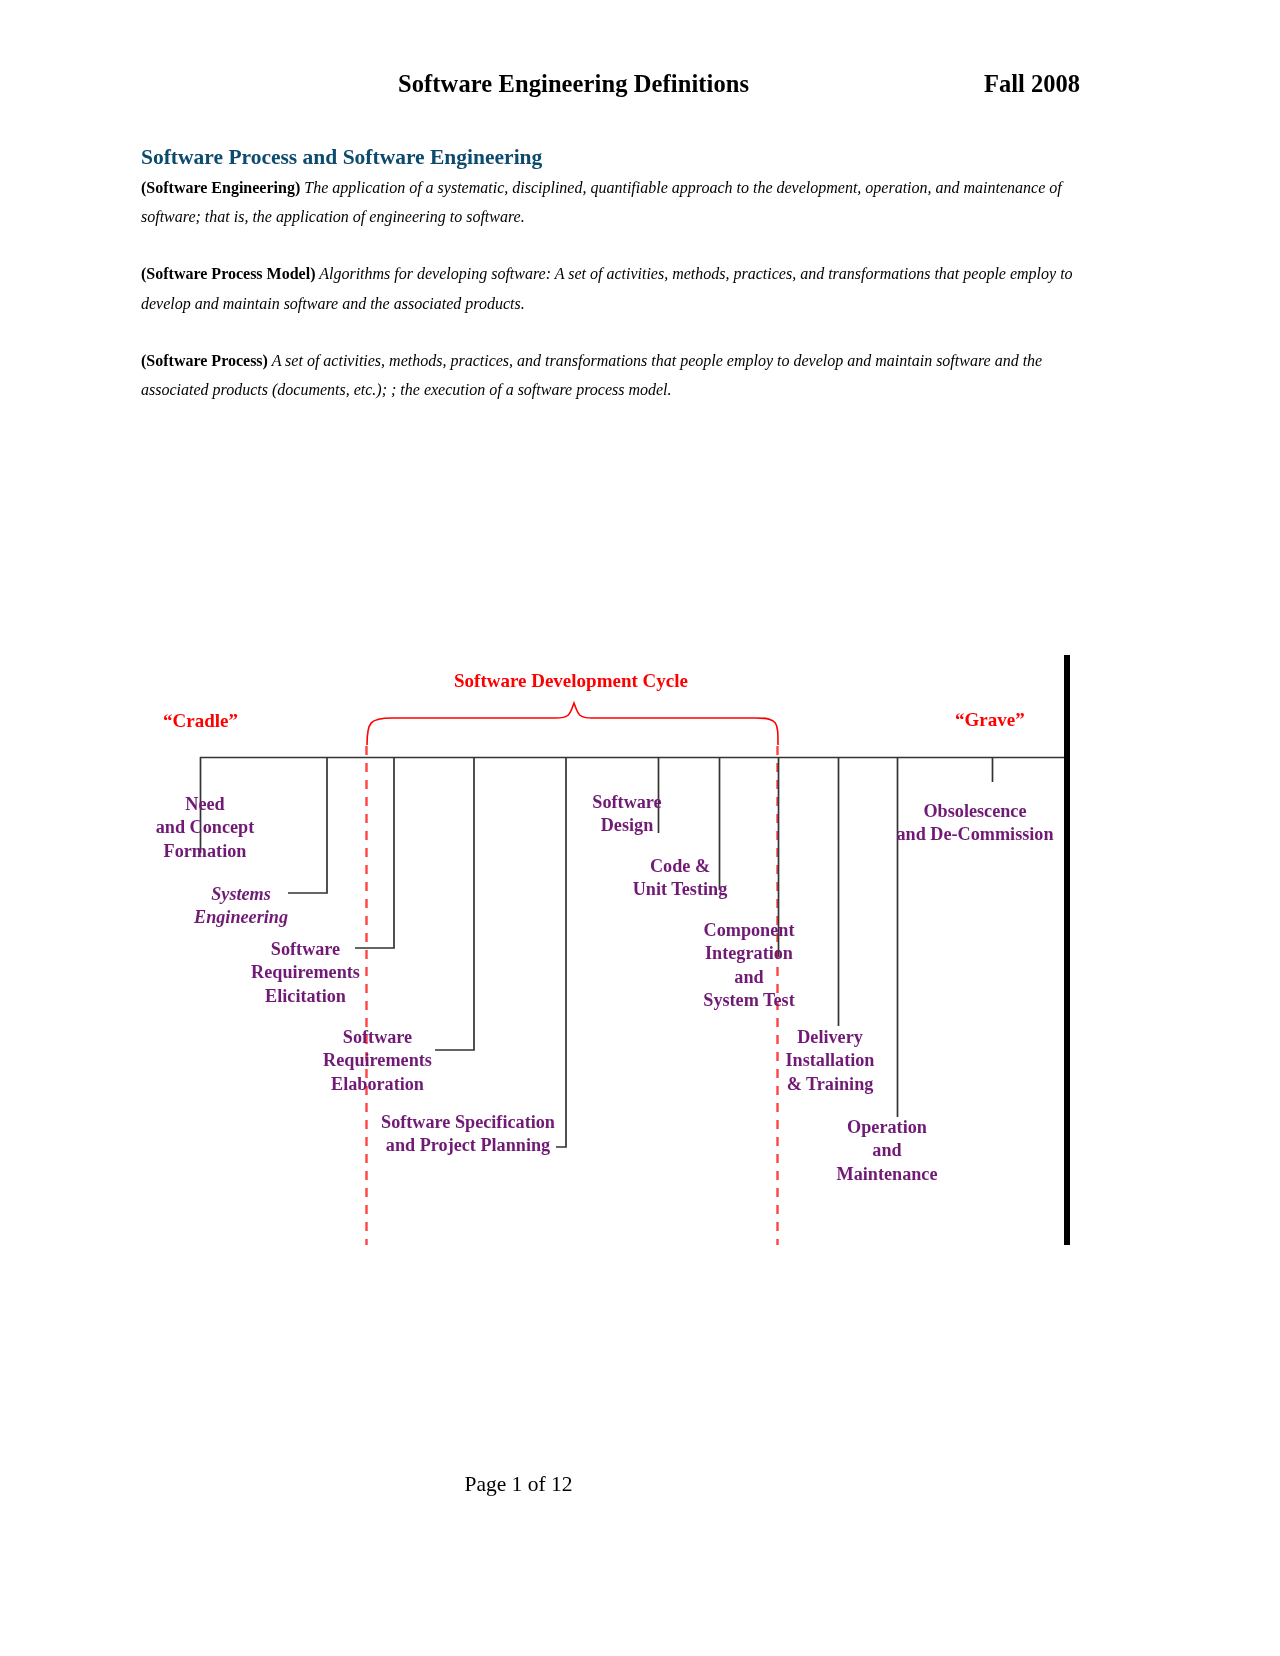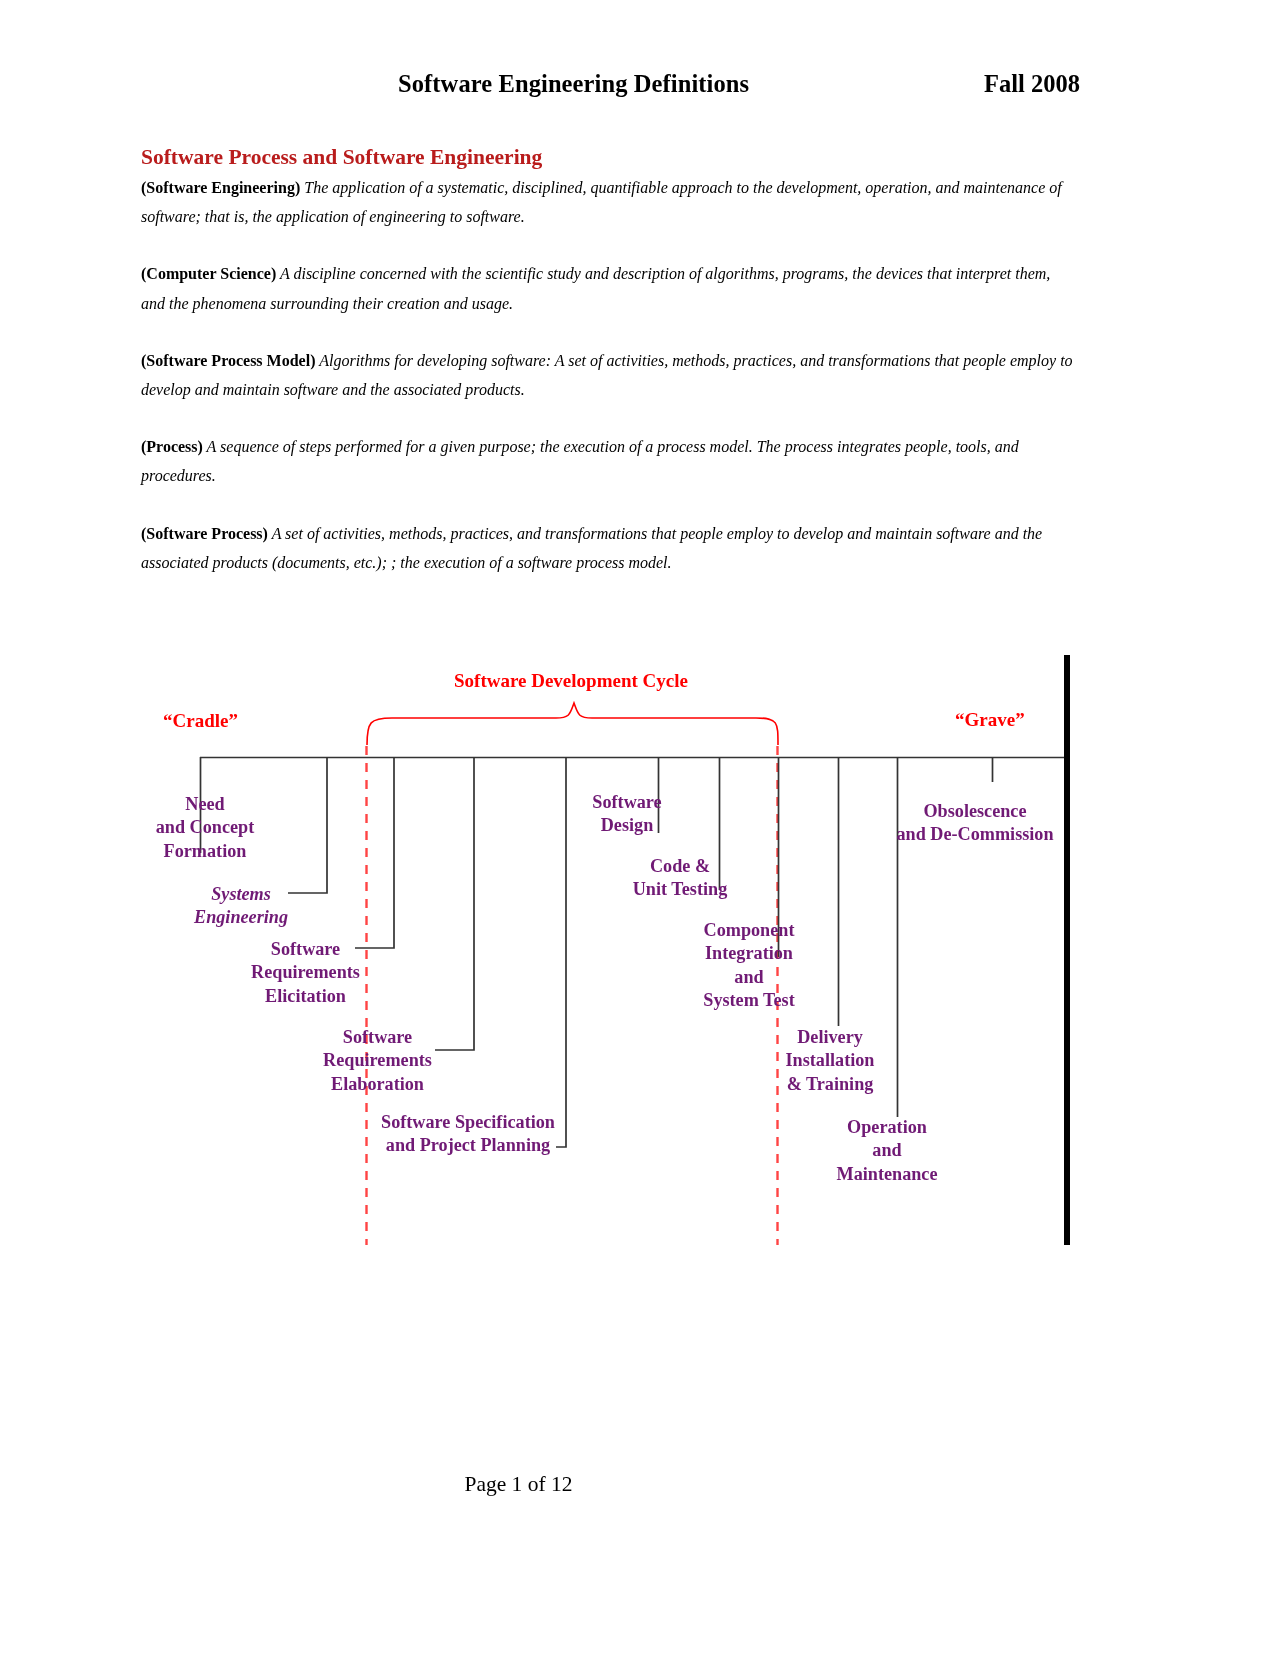--- a/index.html
+++ b/index.html
@@ -7,21 +7,21 @@
        font-family:"Liberation Serif","DejaVu Serif",serif;color:#000;}
 
   
   .hdr{position:absolute;left:140px;top:70px;width:940px;height:34px;}
   .hdr-title{position:absolute;left:258px;top:0;font-size:24.5px;font-weight:bold;
              white-space:nowrap;letter-spacing:.1px;}
   .hdr-term{position:absolute;right:0;top:0;font-size:24.5px;font-weight:bold;white-space:nowrap;}
 
   
   .sec-head{position:absolute;left:141px;top:145px;width:940px;
-            font-size:21.5px;font-weight:bold;color:#b91c1c;}
+            font-size:21.5px;font-weight:bold;color:#0c4a6e;}
 
   
   .defs{position:absolute;left:141px;top:173px;width:932px;
         font-size:16px;line-height:29.2px;}
   .para{margin:0 0 28px 0;}
   .term{font-weight:bold;font-style:normal;}
   .body-it{font-style:italic;}
 
   
   .diagram{position:absolute;left:0;top:0;width:1280px;height:1238px;
@@ -45,31 +45,25 @@
 </div>
 
 <div class="sec-head">Software Process and Software Engineering</div>
 
 <div class="defs">
 
   <p class="para">
     <span class="term">(Software Engineering)</span><span class="body-it"> The application of a systematic, disciplined, quantifiable approach to the development, operation, and maintenance of software; that is, the application of engineering to software.</span>
   </p>
 
-  <p class="para">
-    <span class="term">(Computer Science)</span><span class="body-it">  A discipline concerned with the scientific study and description of algorithms, programs, the devices that interpret them, and the phenomena surrounding their creation and usage.</span>
-  </p>
 
   <p class="para">
     <span class="term">(Software Process Model)</span><span class="body-it">  Algorithms for developing software: A set of activities, methods, practices, and transformations that people employ to develop and maintain software and the associated products.</span>
   </p>
 
-  <p class="para">
-    <span class="term">(Process)</span><span class="body-it"> A sequence of steps performed for a given purpose; the execution of a process model. The process integrates people, tools, and procedures.</span>
-  </p>
 
   <p class="para">
     <span class="term">(Software Process)</span><span class="body-it">  A set of activities, methods, practices, and transformations that people employ to develop and maintain software and the associated products (documents, etc.); ; the execution of a software process model.</span>
   </p>
 
 </div>
 
 <div class="diagram">
 
   <svg width="1280" height="1656" viewBox="0 0 1280 1656" style="position:absolute;left:0;top:0;">

